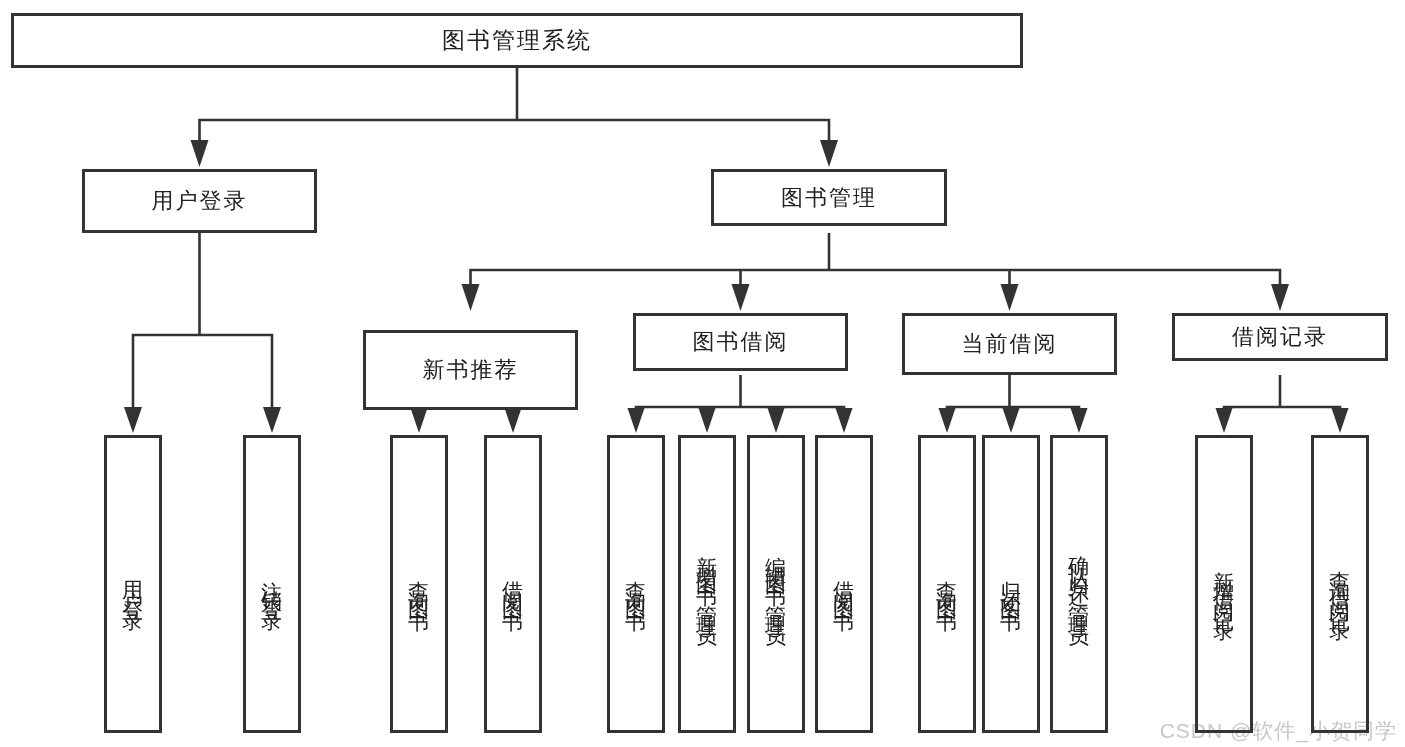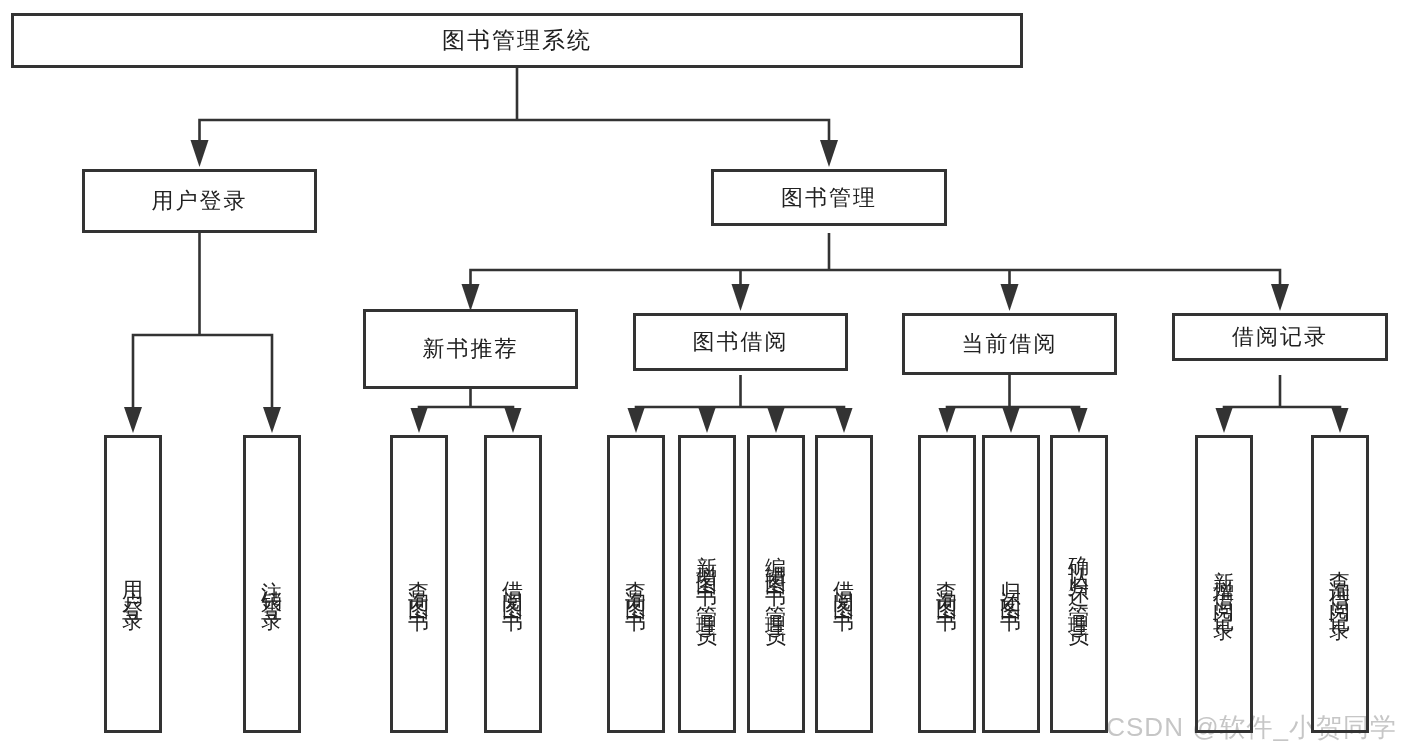--- a/index.html
+++ b/index.html
@@ -21,21 +21,21 @@
     align-items:center;
     justify-content:center;
     color:#212121;
     z-index:2;
   }
   .hlabel{font-size:22px;letter-spacing:2px;white-space:nowrap;}
   #root-box{left:11px;top:13px;width:1012px;height:55px;}
   #root-box .hlabel{font-size:23px;}
   #n-user-login{left:82px;top:169px;width:235px;height:64px;}
   #n-book-mgmt{left:711px;top:169px;width:236px;height:57px;}
-  #n-new-book-rec{left:363px;top:309px;width:215px;height:80px;}
+  #n-new-book-rec{left:363px;top:330px;width:215px;height:80px;}
   #n-book-borrow{left:633px;top:313px;width:215px;height:58px;}
   #n-current-borrow{left:902px;top:313px;width:215px;height:62px;}
   #n-borrow-record{left:1172px;top:313px;width:216px;height:48px;}
   .leaf{top:435px;width:58px;height:298px;}
   .vtxt{
     writing-mode:vertical-lr;
     font-size:21px;
     line-height:1;
     letter-spacing:10px;
     white-space:nowrap;
@@ -50,21 +50,21 @@
   #lf-edit-book{left:747px;}
   #lf-borrow-book-b{left:815px;}
   #lf-query-book-c{left:918px;}
   #lf-return-book{left:982px;}
   #lf-confirm-return{left:1050px;}
   #lf-add-record{left:1195px;}
   #lf-query-record{left:1311px;}
   #watermark{
     position:absolute;
     right:8px;bottom:2px;
-    font-size:26px;
+    font-size:21px;
     letter-spacing:1px;
     color:#c6c6c6;
     z-index:10;
     mix-blend-mode:darken;
     white-space:nowrap;
   }
 </style>
 </head>
 <body>
 

